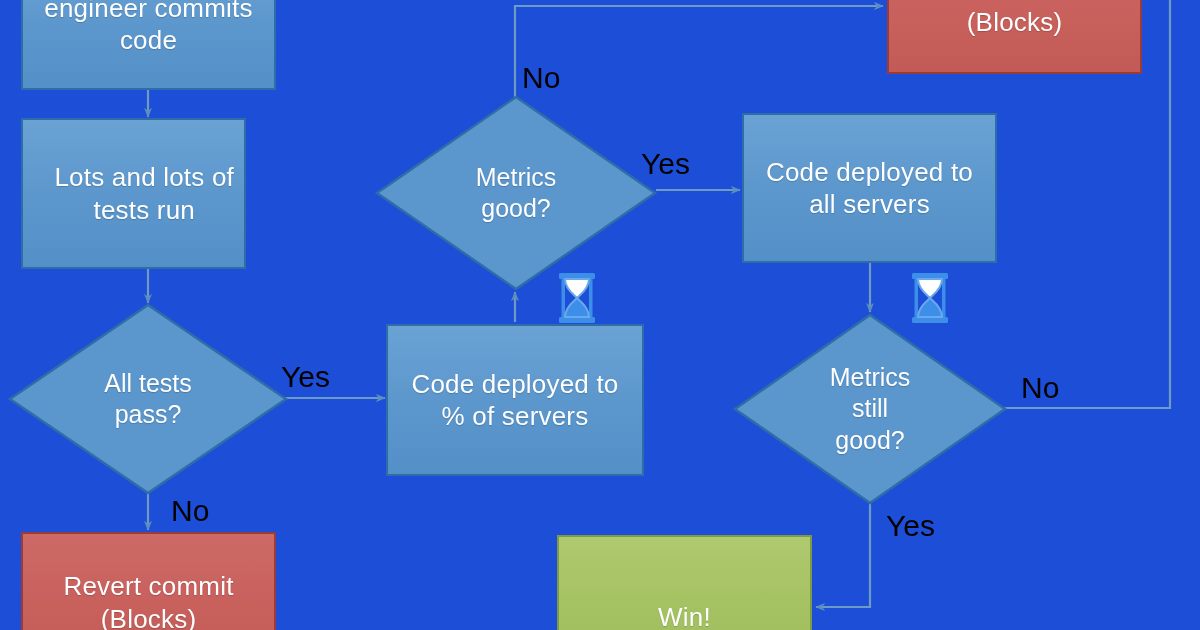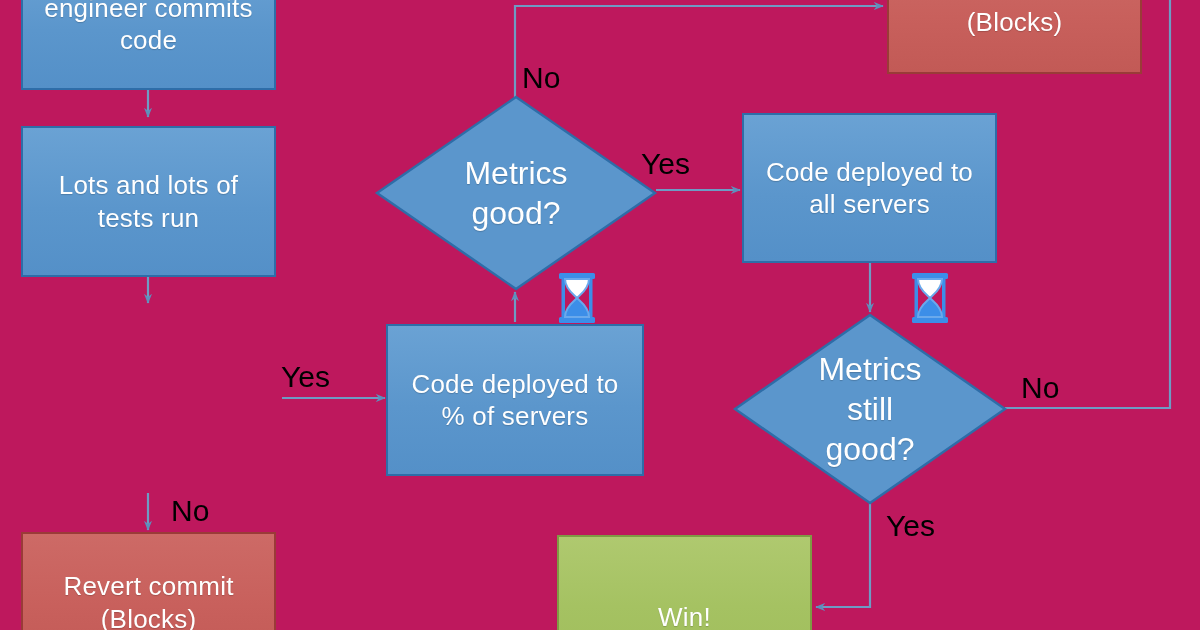--- a/index.html
+++ b/index.html
@@ -4,21 +4,21 @@
 <style>
   html, body {
     margin: 0;
     padding: 0;
     background: #ffffff;
   }
   #canvas {
     position: relative;
     width: 1200px;
     height: 630px;
-    background: #be185d;
+    background: #1d4ed8;
     overflow: hidden;
     font-family: "Liberation Sans", sans-serif;
   }
   .svg-layer {
     position: absolute;
     left: 0;
     top: 0;
     width: 1200px;
     height: 630px;
   }
@@ -66,21 +66,21 @@
     position: absolute;
     left: 0;
     top: 0;
     width: 100%;
     height: 100%;
     display: flex;
     align-items: center;
     justify-content: center;
     text-align: center;
     color: #ffffff;
-    font-size: 32px;
+    font-size: 25px;
     line-height: 1.25;
     text-shadow: 0 1px 1px rgba(0,0,0,0.18);
     user-select: none;
     pointer-events: none;
   }
   
   .edge-label {
     position: absolute;
     color: #000000;
     font-size: 30px;
@@ -129,21 +129,21 @@
 
       <path d="M870,503 L870,607 L816,607" marker-end="url(#arrowEnd)"></path>
     </g>
   </svg>
 
   <div class="node rect" style="left:21px; top:-42px; width:255px; height:132px;">
     <span style="white-space:pre-line;">engineer commits
 code</span>
   </div>
 
-  <div class="node rect" style="left:21px; top:126px; width:255px; height:151px;">
+  <div class="node rect" style="left:21px; top:118px; width:225px; height:151px;justify-content:flex-end;">
     <span style="white-space:pre-line;">Lots and lots of
 tests run</span>
   </div>
 
   <div class="node rect red" style="left:21px; top:532px; width:255px; height:135px;">
     <span style="white-space:pre-line; margin-top:6px;">Revert commit
 (Blocks)</span>
   </div>
 
   <div class="node rect" style="left:386px; top:324px; width:258px; height:152px;">
@@ -157,20 +157,29 @@
 
   <div class="node rect" style="left:742px; top:113px; width:255px; height:150px;">
     <span style="white-space:pre-line;">Code deployed to
 all servers</span>
   </div>
 
   <div class="node rect green" style="left:557px; top:535px; width:255px; height:130px;">
     <span style="white-space:pre-line; margin-top:34px;">Win!</span>
   </div>
 
+  <div class="diamond-wrap" style="left:8px; top:303px; width:280px; height:192px;">
+    <svg width="280" height="192" viewBox="0 0 280 192" xmlns="http://www.w3.org/2000/svg">
+      <polygon points="140,2 278,96 140,190 2,96" fill="#5B96CC" stroke="#2E6DA8" stroke-width="2.4"></polygon>
+    </svg>
+    <div class="diamond-label">
+      <span style="white-space:pre-line;">All tests
+pass?</span>
+    </div>
+  </div>
 
   <div class="diamond-wrap" style="left:375px; top:95px; width:282px; height:196px;">
     <svg width="282" height="196" viewBox="0 0 282 196" xmlns="http://www.w3.org/2000/svg">
       <polygon points="141,2 280,98 141,194 2,98" fill="#5B96CC" stroke="#2E6DA8" stroke-width="2.4"></polygon>
     </svg>
     <div class="diamond-label">
       <span style="white-space:pre-line;">Metrics
 good?</span>
     </div>
   </div>

